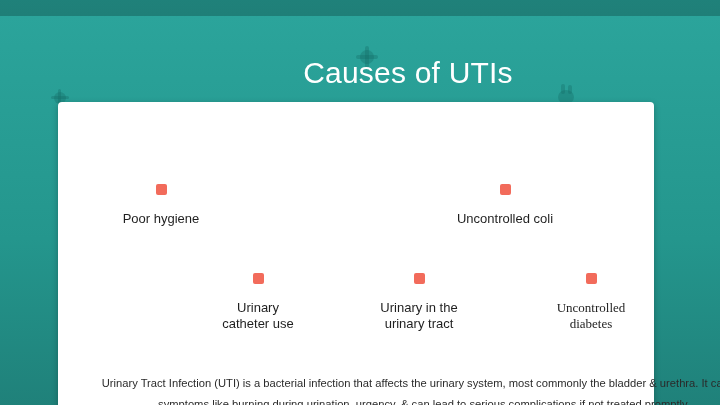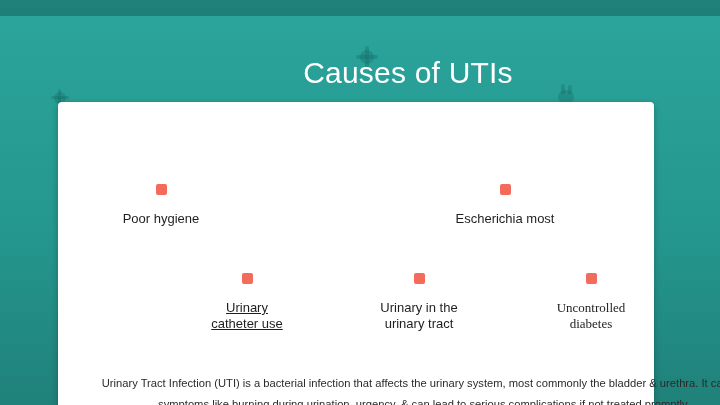--- a/index.html
+++ b/index.html
@@ -87,24 +87,24 @@
 <h1 class="title">Causes of UTIs</h1>
 
 <div class="card">
 
   <div class="item" style="left: 2px; top: 66px;">
     <span class="marker"></span>
     <span class="label">Poor hygiene</span>
   </div>
   <div class="item" style="left: 346px; top: 66px;">
     <span class="marker"></span>
-    <span class="label">Escherichia most</span>
+    <span class="label">Uncontrolled coli</span>
   </div>
 
-  <div class="item" style="left: 88px; top: 155px; text-decoration: underline;">
+  <div class="item" style="left: 99px; top: 155px;">
     <span class="marker"></span>
     <span class="label">Urinary
 catheter use</span>
   </div>
   <div class="item" style="left: 260px; top: 155px;">
     <span class="marker"></span>
     <span class="label">Urinary in the
 urinary tract</span>
   </div>
   <div class="item" style="left: 432px; top: 155px; font-family: Liberation Serif, serif;">

